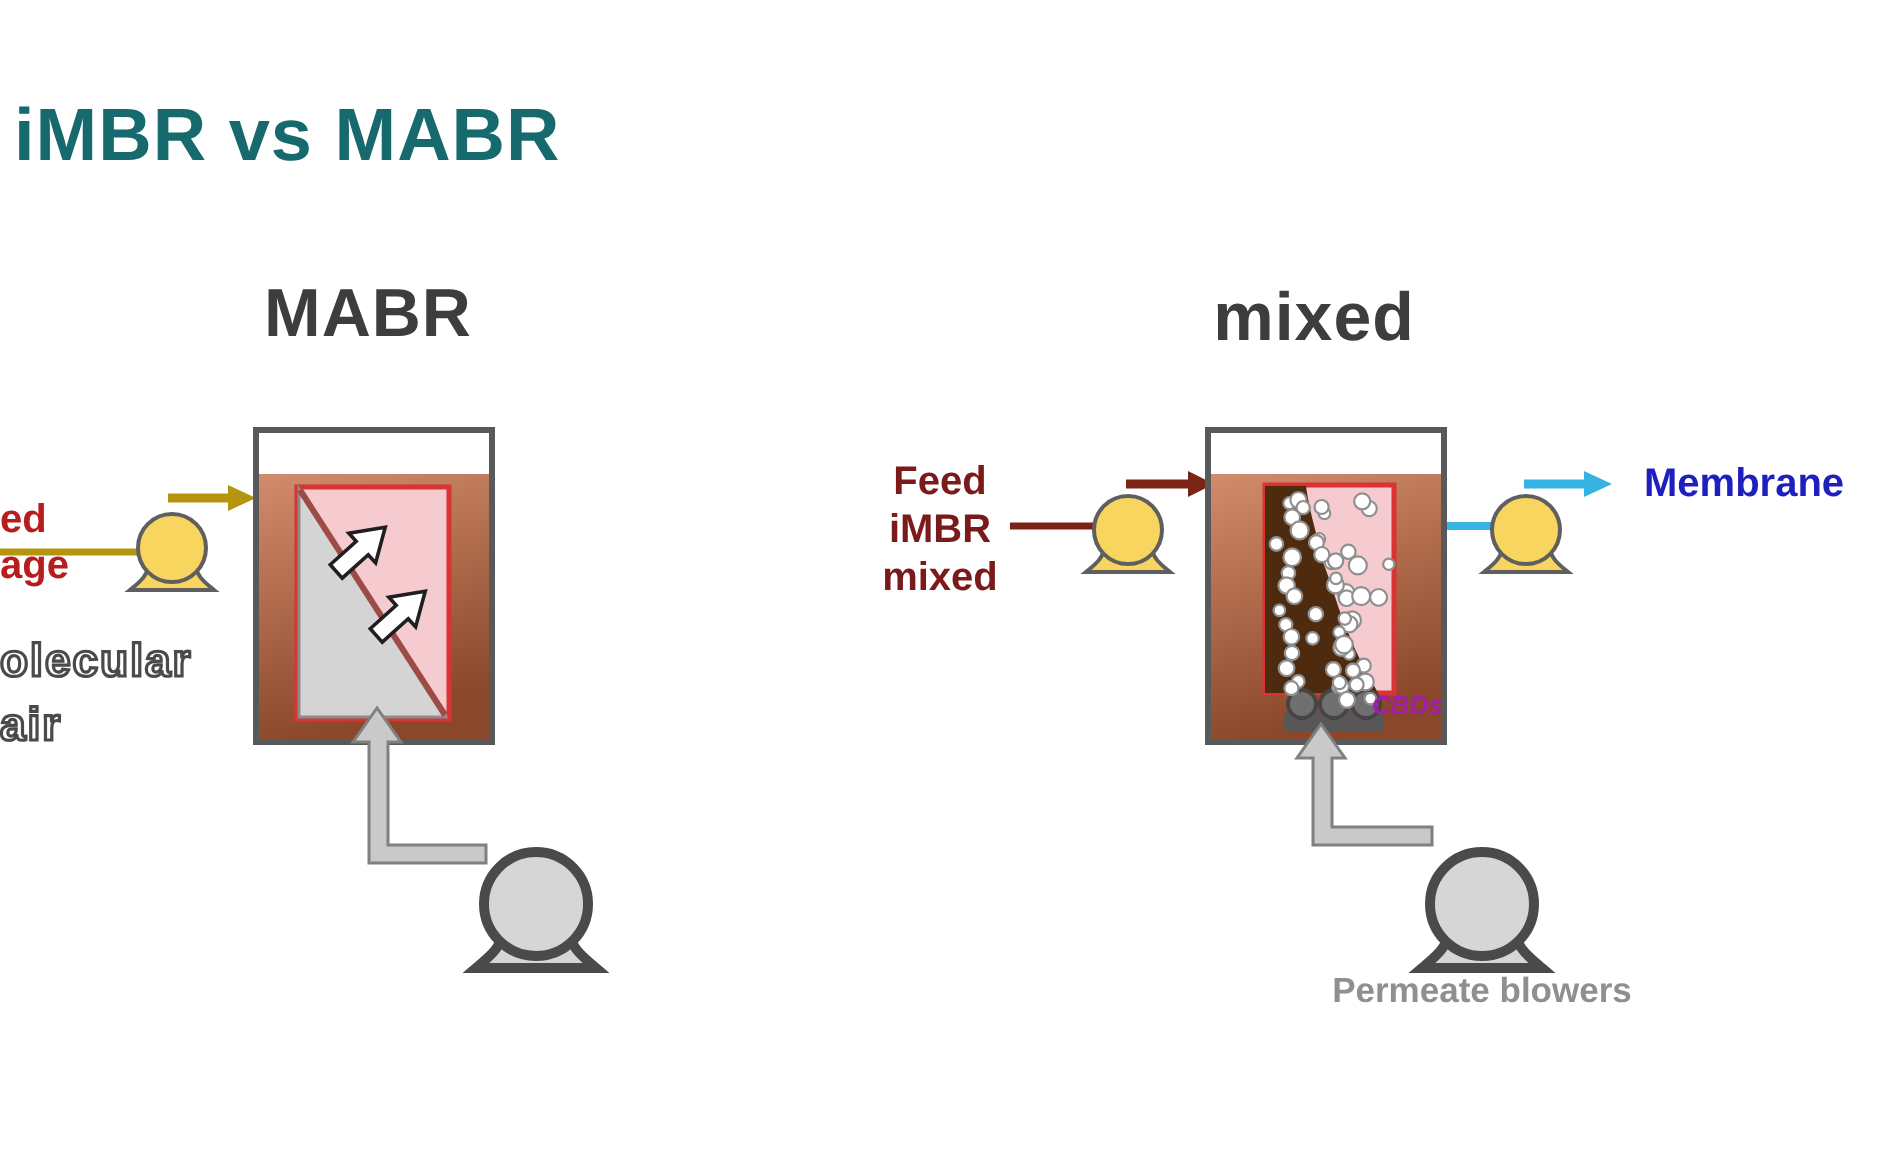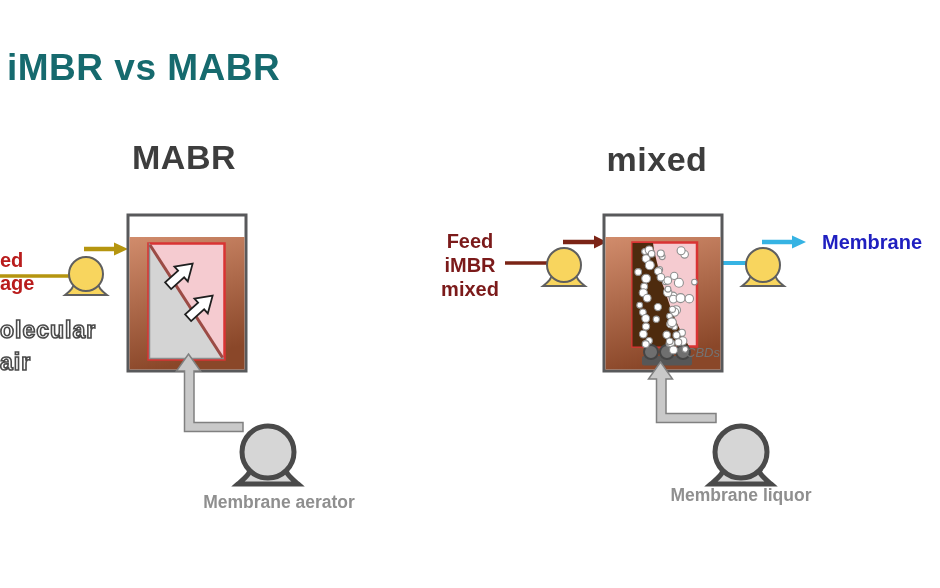--- a/index.html
+++ b/index.html
@@ -15,21 +15,21 @@
   .heading-imbr{left:597px;top:140px;}
   .feed-gold{left:0;top:249px;font-size:20px;font-weight:bold;color:#b91c1c;line-height:23px;}
   .feed-gold span{display:block;}
   .air-line1{left:0;top:317px;}
   .air-line2{left:0;top:349px;width:110px;}
   .air-outline{font-size:23px;font-weight:bold;color:#ffffff;
     -webkit-text-stroke:1.6px #4A4A4A;letter-spacing:1px;}
   .feed-maroon{left:428px;top:229px;width:84px;text-align:center;font-size:20px;font-weight:bold;color:#7B1A1A;line-height:24px;}
   .feed-maroon span{display:block;}
   .permeate{left:822px;top:231px;font-size:20px;font-weight:bold;color:#1F1FC0;}
-  .cbds{left:686px;top:345px;font-size:13px;font-weight:normal;font-style:italic;color:#737373;}
+  .cbds{left:686px;top:345px;font-size:13px;font-weight:bold;font-style:italic;color:#a21caf;}
   .equip-label{width:200px;text-align:center;font-size:17.5px;font-weight:bold;color:#8F8F8F;}
   .equip-mabr{left:179px;top:492px;}
   .equip-imbr{left:641px;top:485px;}
 
   
   .tank-outline{fill:#ffffff;stroke:#58595B;stroke-width:3;}
   .tank-body{fill:url(#tankGrad);}
   .panel{fill:#F5CBD0;stroke:#D93333;stroke-width:2.5;}
   .lumen-tri{fill:#D4D4D4;stroke:#8C8C8C;stroke-width:1.5;}
   .membrane-diag{stroke:#9C4B45;stroke-width:3;}
@@ -197,15 +197,14 @@
   <div class="txt feed-maroon">
     <span>Feed</span>
     <span>iMBR</span>
     <span>mixed</span>
   </div>
 
   <div class="txt permeate">Membrane</div>
 
   <div class="txt cbds">CBDs</div>
 
-  <div class="txt equip-label equip-mabr">Membrane aerator</div>
-  <div class="txt equip-label equip-imbr">Membrane liquor</div>
+  <div class="txt equip-label equip-imbr">Permeate blowers</div>
 </div>
 
 </body></html>

